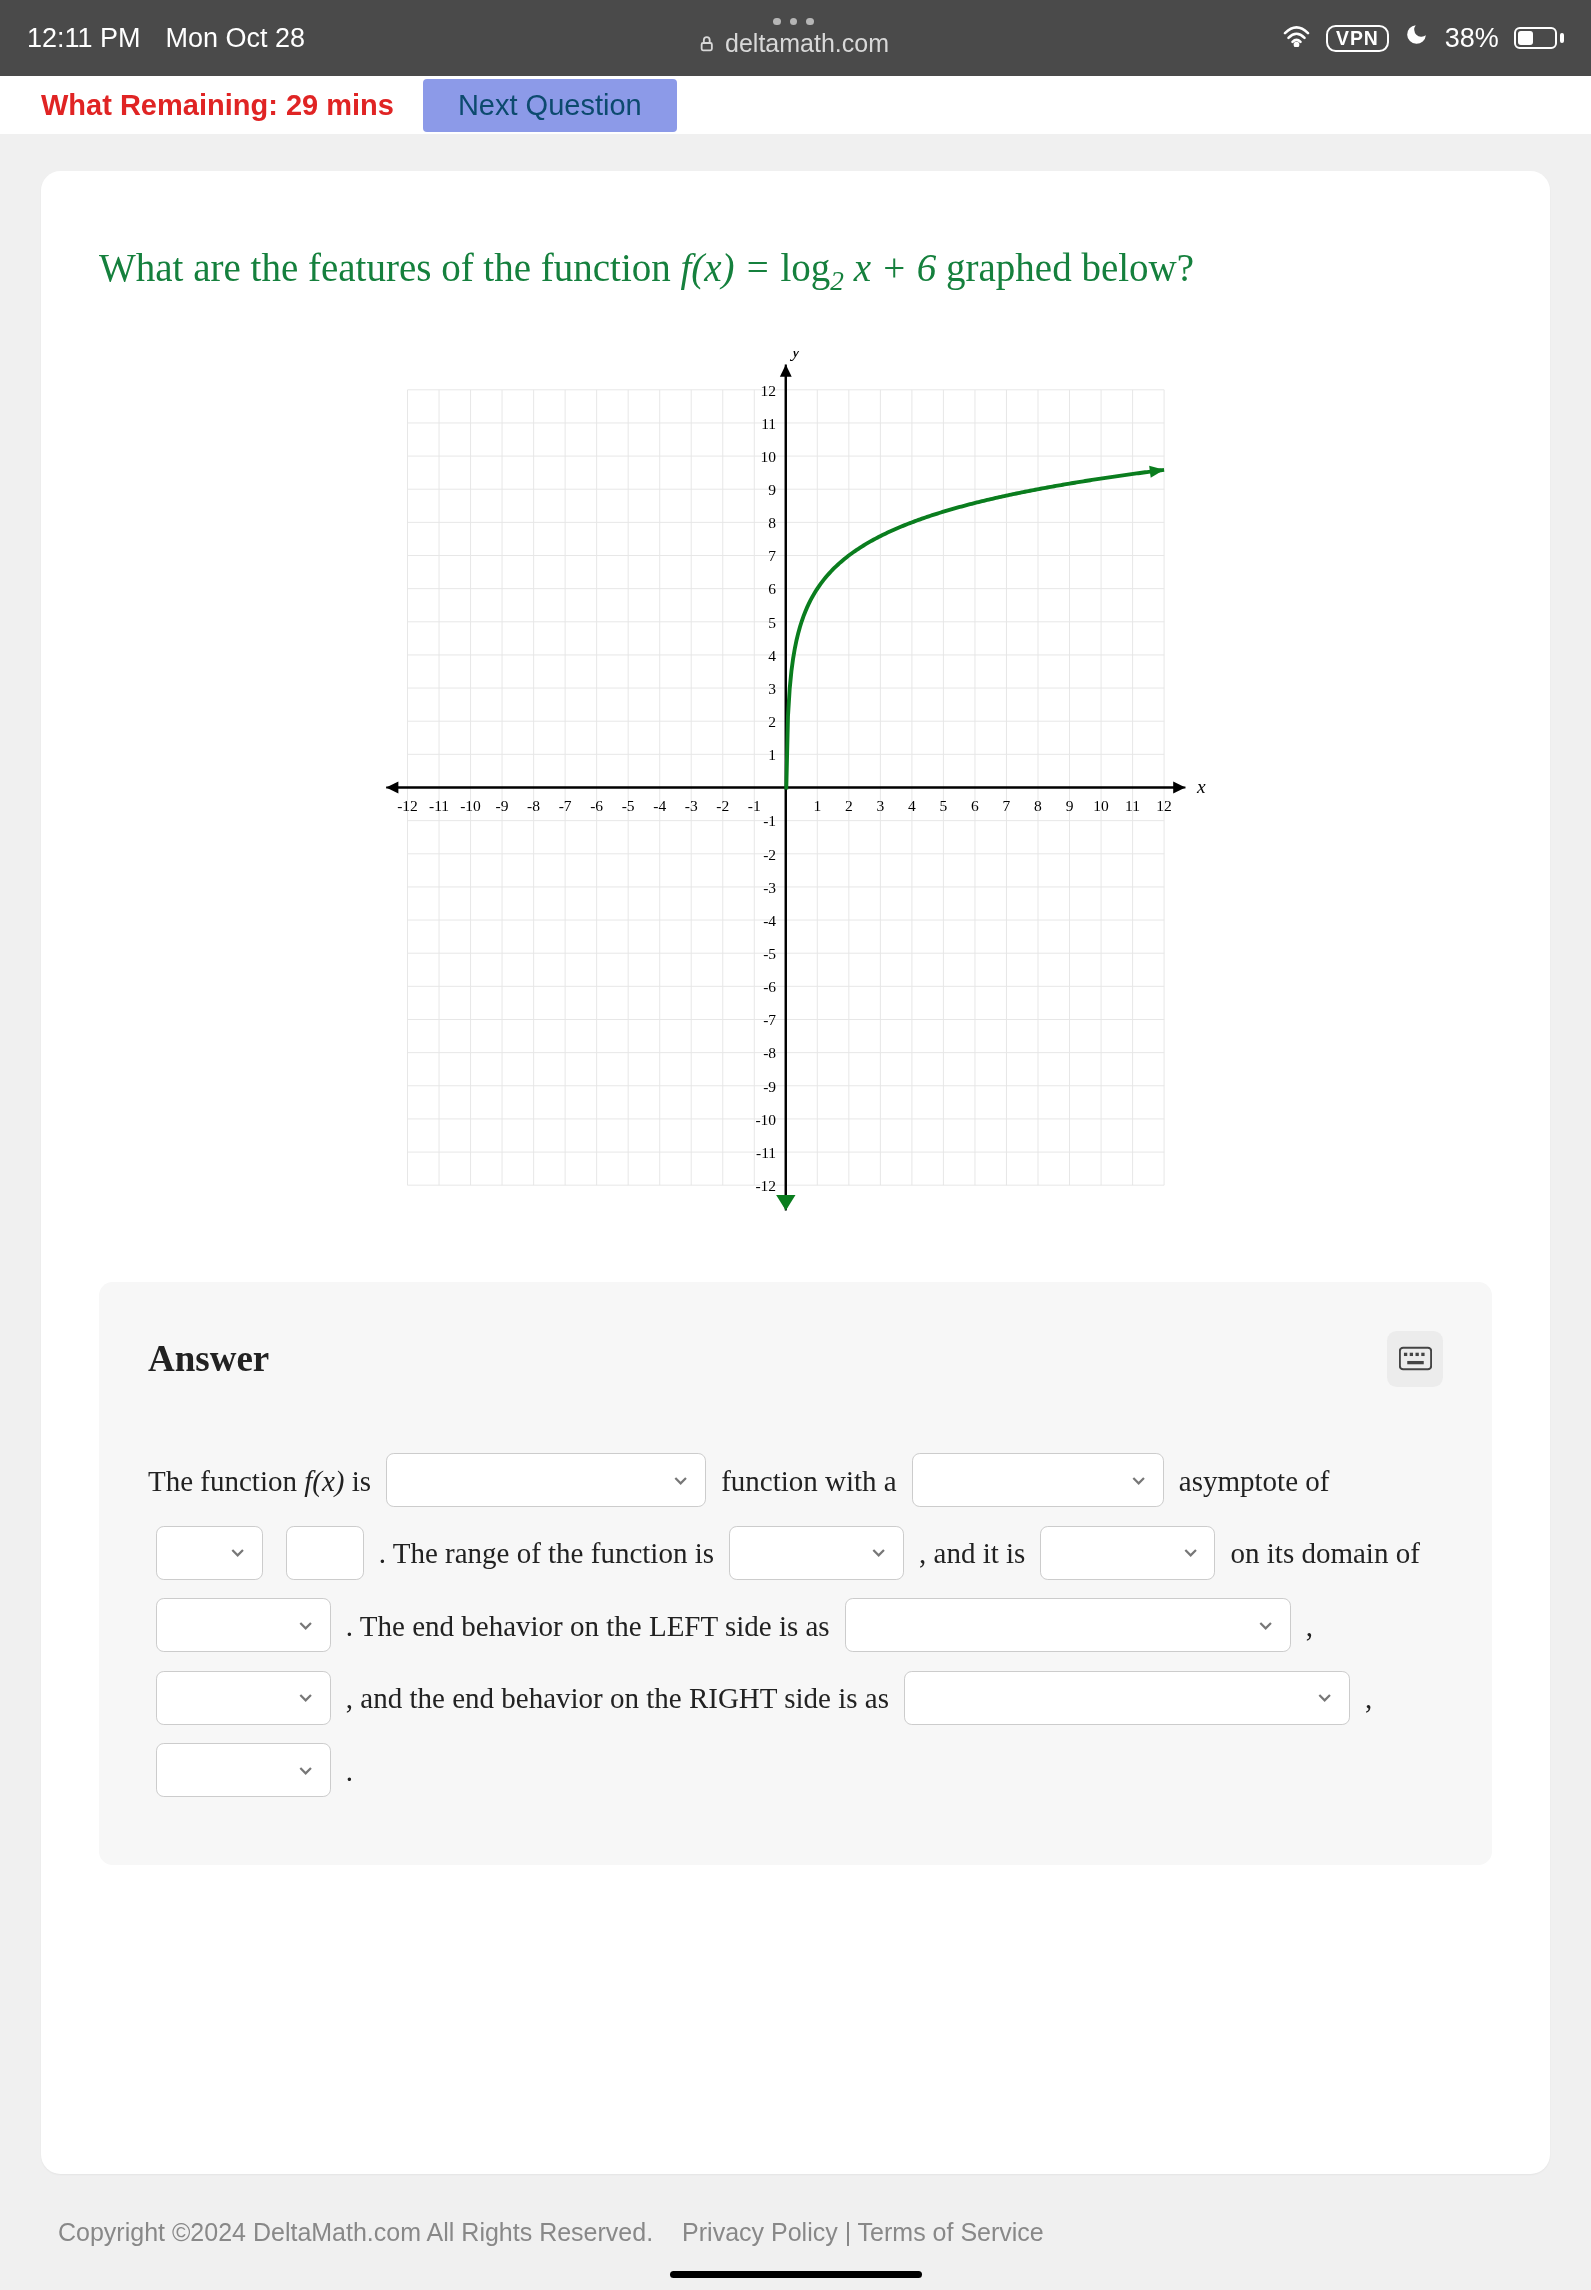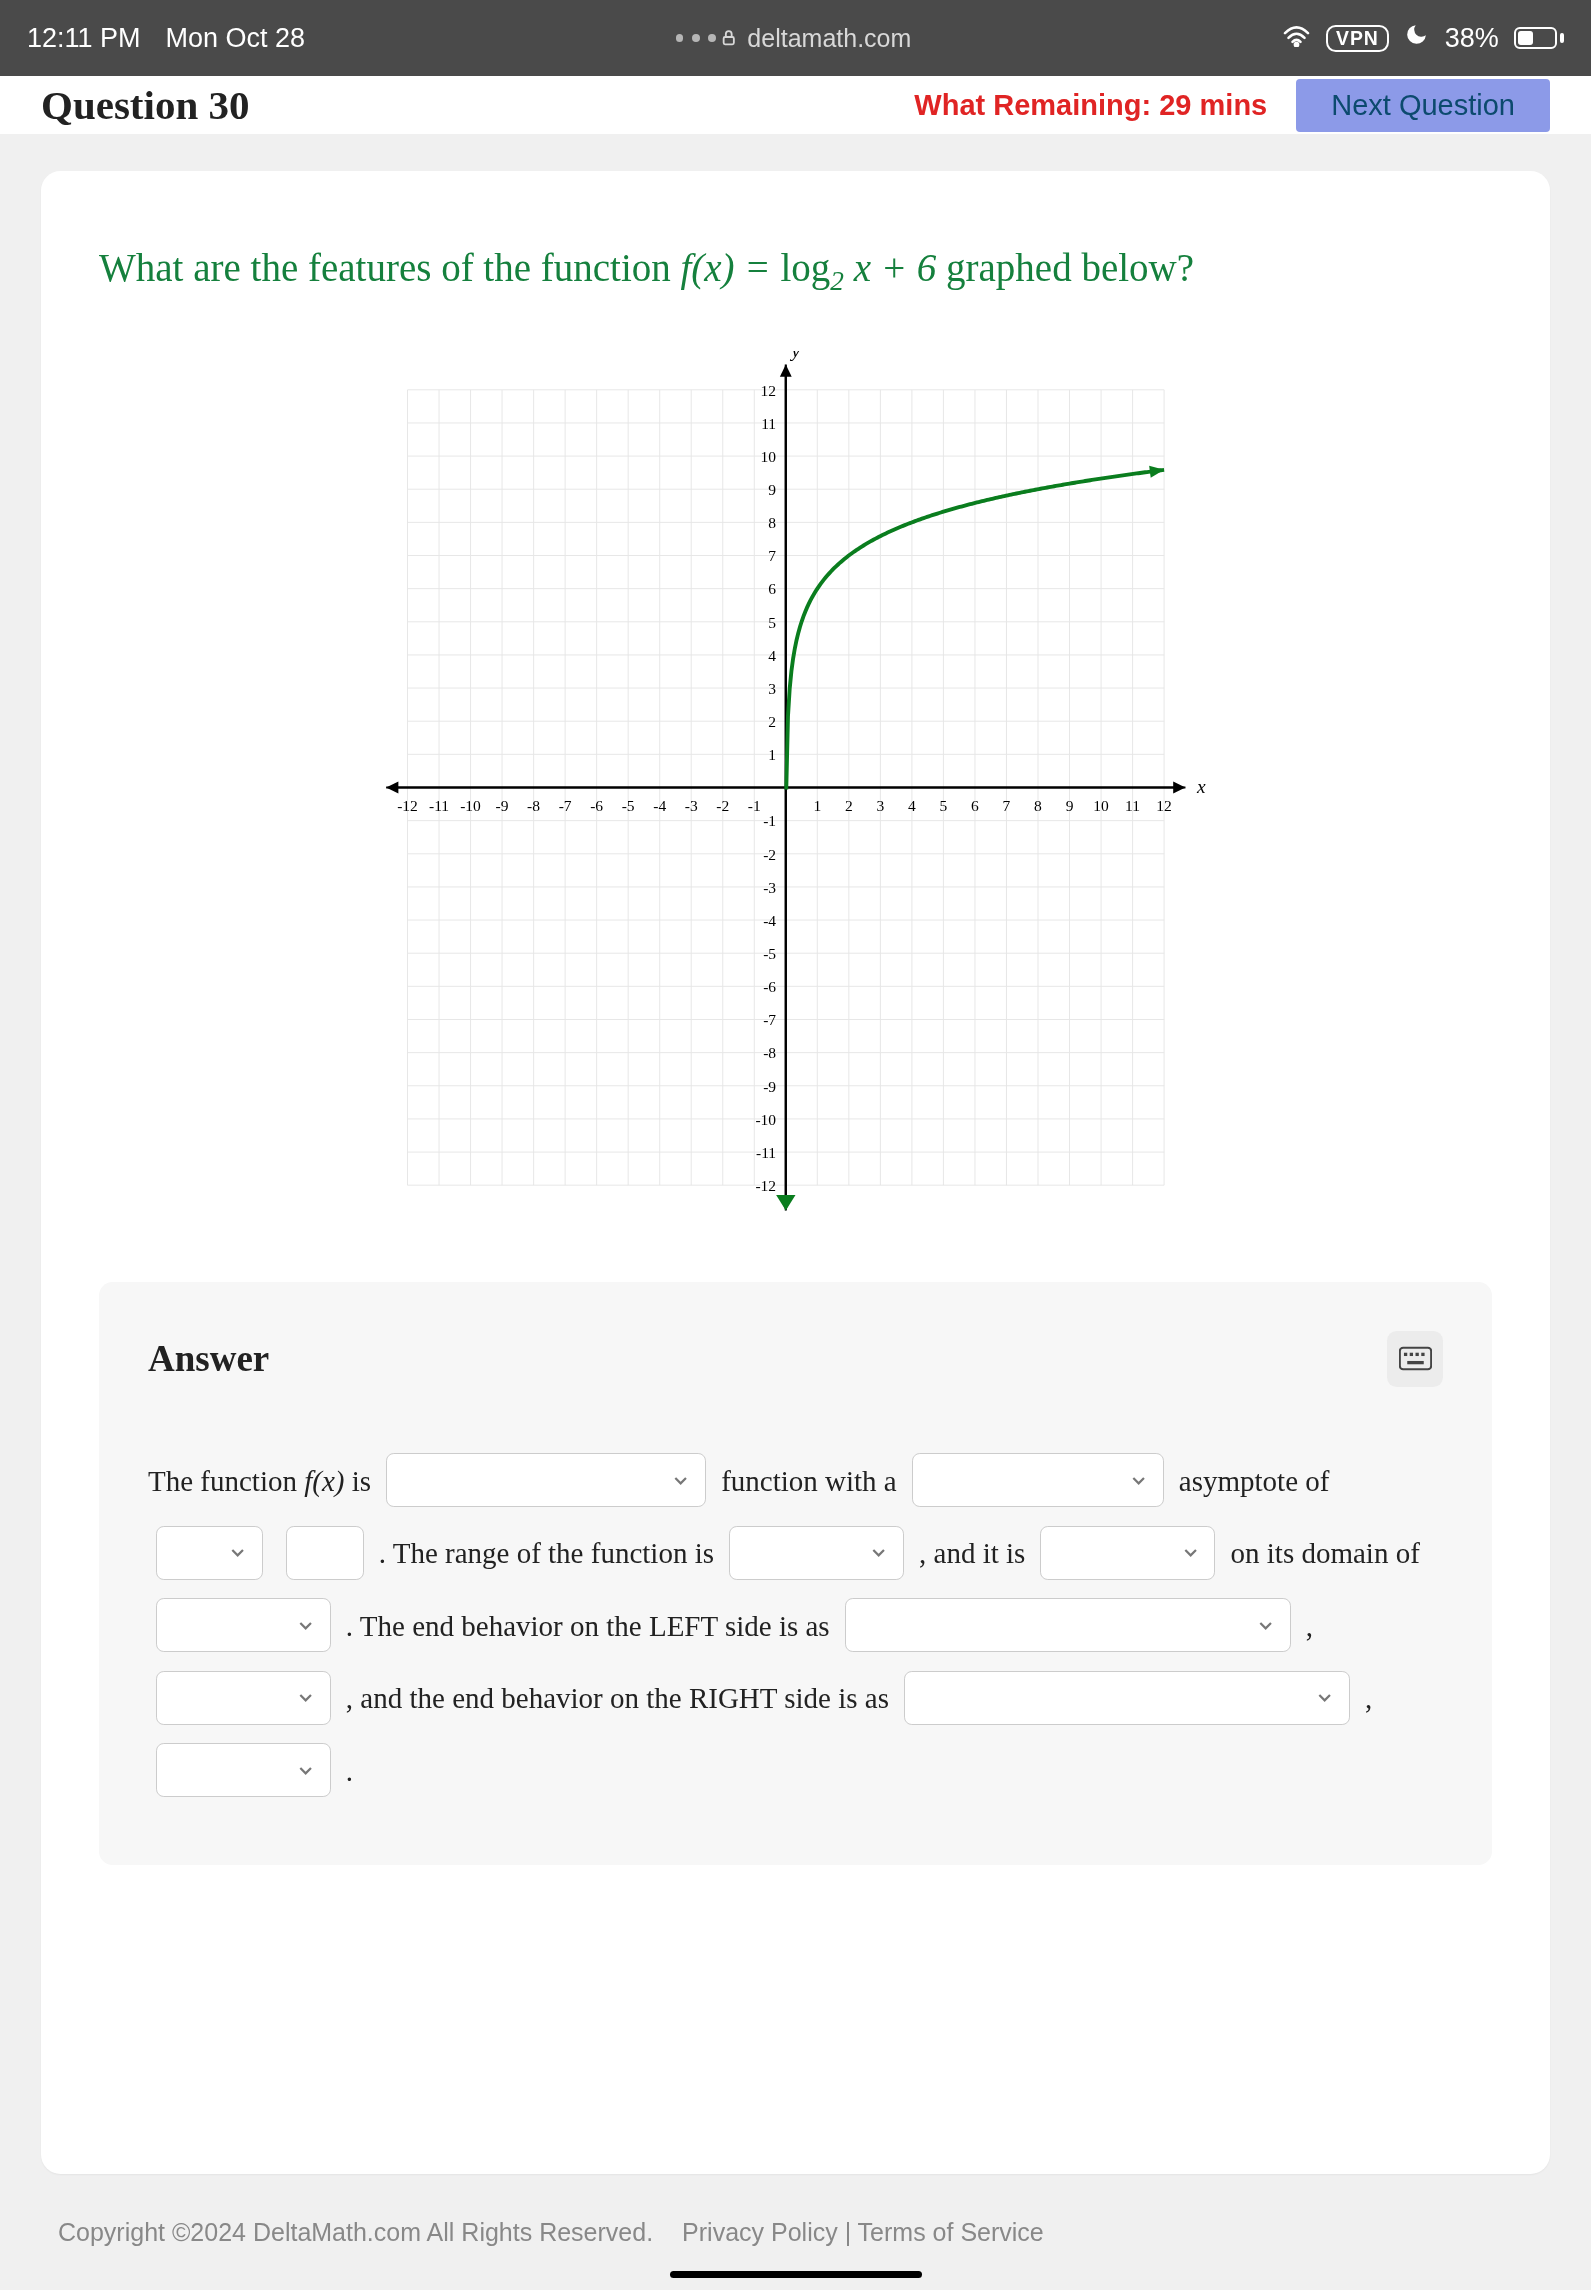--- a/index.html
+++ b/index.html
@@ -5,21 +5,21 @@
   * { box-sizing: border-box; margin: 0; padding: 0; }
   html, body { width: 1591px; height: 2290px; font-family: -apple-system, BlinkMacSystemFont, "Segoe UI", Arial, sans-serif; background: #f0f0f0; }
   body { overflow: hidden; position: relative; }
 
   .status-bar {
     position: absolute; top: 0; left: 0; right: 0; height: 76px;
     background: #4a4a4a; color: #fff; display: flex; align-items: center;
     padding: 13px 27px; font-size: 27px; font-weight: 500;
   }
   .status-left { display: flex; gap: 25px; }
-  .status-center { flex: 1; display: flex; flex-direction: row; align-items: center; justify-content: center; gap: 3.9px; }
+  .status-center { flex: 1; display: flex; flex-direction: column; align-items: center; justify-content: center; gap: 3.9px; }
   .dots { display: flex; gap: 8.7px; }
   .dots .d { width: 7.8px; height: 7.8px; border-radius: 50%; background: #b6b6b6; }
   .url-row { display: flex; align-items: center; gap: 9.7px; font-size: 25px; color: #d8d8d8; }
   .lock-ic svg { width: 17.5px; height: 17.5px; display: block; }
   .status-right { display: flex; align-items: center; gap: 15.5px; }
   .vpn-badge { border: 2.4px solid #fff; border-radius: 9.7px; padding: 0 7.8px; font-size: 19.4px; letter-spacing: 1px; font-weight: 700; }
   .batt { display: inline-flex; align-items: center; }
   .batt-body { width: 43px; height: 21.3px; border: 2.4px solid #fff; border-radius: 5.8px; position: relative; }
   .batt-fill { position: absolute; top: 1.9px; left: 1.9px; bottom: 1.9px; width: 38%; background: #fff; border-radius: 2.9px; }
   .batt-tip { width: 3.9px; height: 9.7px; background: #fff; border-radius: 1.9px; margin-left: 2.9px; }
@@ -138,21 +138,20 @@
     <span class="batt">
       <span class="batt-body">
           <span class="batt-fill"></span>
         </span>
         <span class="batt-tip"></span>
     </span>
   </div>
 </div>
 
 <div class="top-row">
-  <div class="q-title">Question 30</div>
   <div class="time-rem">
     <span>What Remaining:</span>
     <span>29 mins</span>
   </div>
   <button class="next-btn">Next Question</button>
 </div>
 
 <div class="card">
 
   <div class="prompt">

